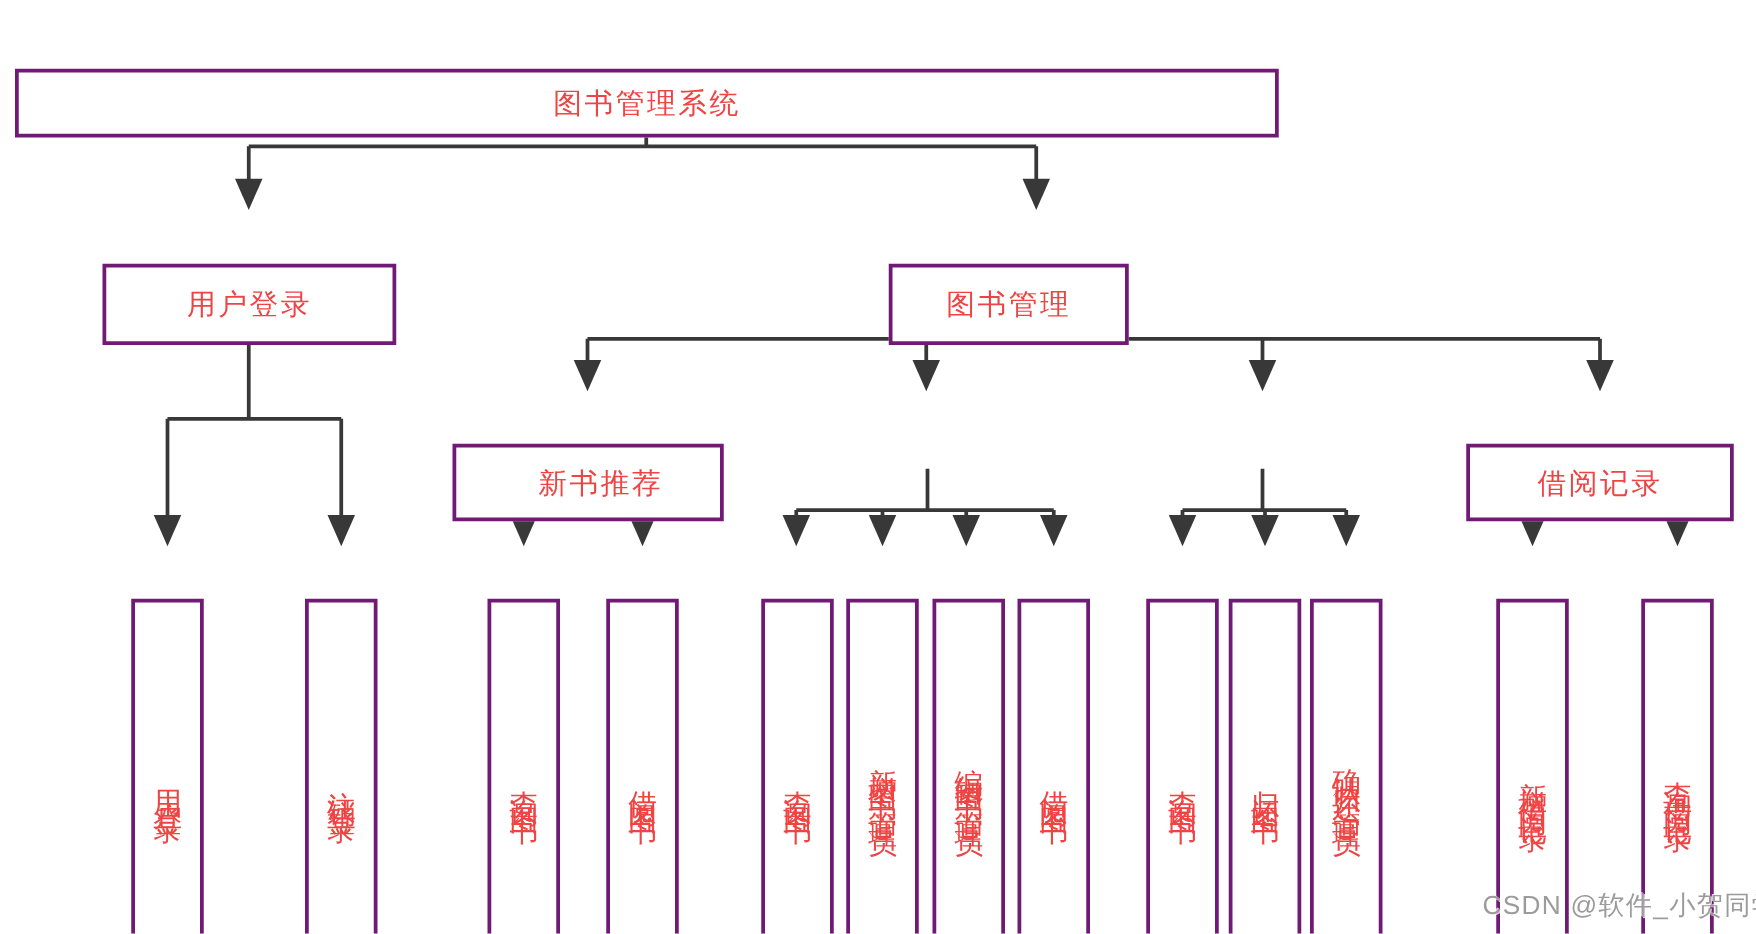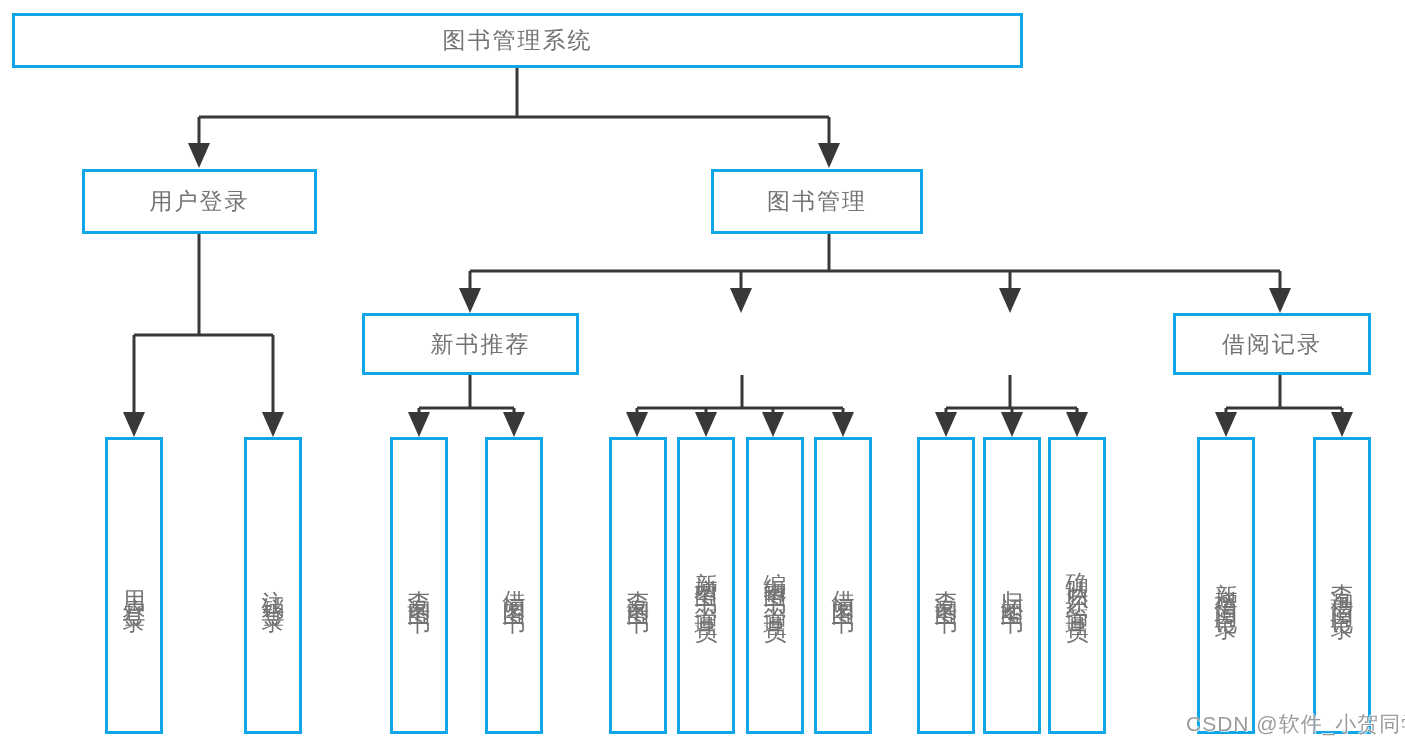--- a/index.html
+++ b/index.html
@@ -13,29 +13,30 @@
   }
   #connectors {
     position: absolute;
     left: 0; top: 0;
     width: 1405px; height: 747px;
   }
   .node {
     position: absolute;
     box-sizing: border-box;
     background: #ffffff;
-    border: 3px solid #0ea5e9;
-    color: #737373;
+    border: 3px solid #701a75;
+    color: #ef4444;
     display: flex;
     align-items: center;
     justify-content: center;
     font-size: 23px;
     letter-spacing: 2px;
     white-space: nowrap;
     z-index: 2;
+    margin-top: 42px;
   }
   .leaf .vtext {
     writing-mode: vertical-rl;
     text-orientation: mixed;
     font-size: 23px;
     letter-spacing: 7px;
     line-height: 1;
   }
   #watermark {
     position: absolute;
@@ -90,24 +91,24 @@
       <polygon points="1001,412 1023,412 1012,437"></polygon>
       <polygon points="1066,412 1088,412 1077,437"></polygon>
       <polygon points="1215,412 1237,412 1226,437"></polygon>
       <polygon points="1331,412 1353,412 1342,437"></polygon>
     </g>
   </svg>
 
   <div class="node" style="left:12px; top:13px; width:1011px; height:55px;">图书管理系统</div>
 
   <div class="node" style="left:82px; top:169px; width:235px; height:65px;">用户登录</div>
-  <div class="node" style="left:711px; top:169px; width:212px; height:65px;">图书管理</div>
+  <div class="node" style="left:711px; top:169px; width:192px; height:65px;">图书管理</div>
 
   <div class="node" style="left:362px; top:313px; width:217px; height:62px;padding-left:20px;">新书推荐</div>
-  <div class="node" style="left:1173px; top:313px; width:198px; height:62px;">借阅记录</div>
+  <div class="node" style="left:1173px; top:313px; width:214px; height:62px;">借阅记录</div>
 
   <div class="node leaf" style="left:105px; top:437px; width:58px; height:297px;">
     <span class="vtext">用户登录</span>
   </div>
   <div class="node leaf" style="left:244px; top:437px; width:58px; height:297px;">
     <span class="vtext">注销登录</span>
   </div>
 
   <div class="node leaf" style="left:390px; top:437px; width:58px; height:297px;">
     <span class="vtext">查询图书</span>

